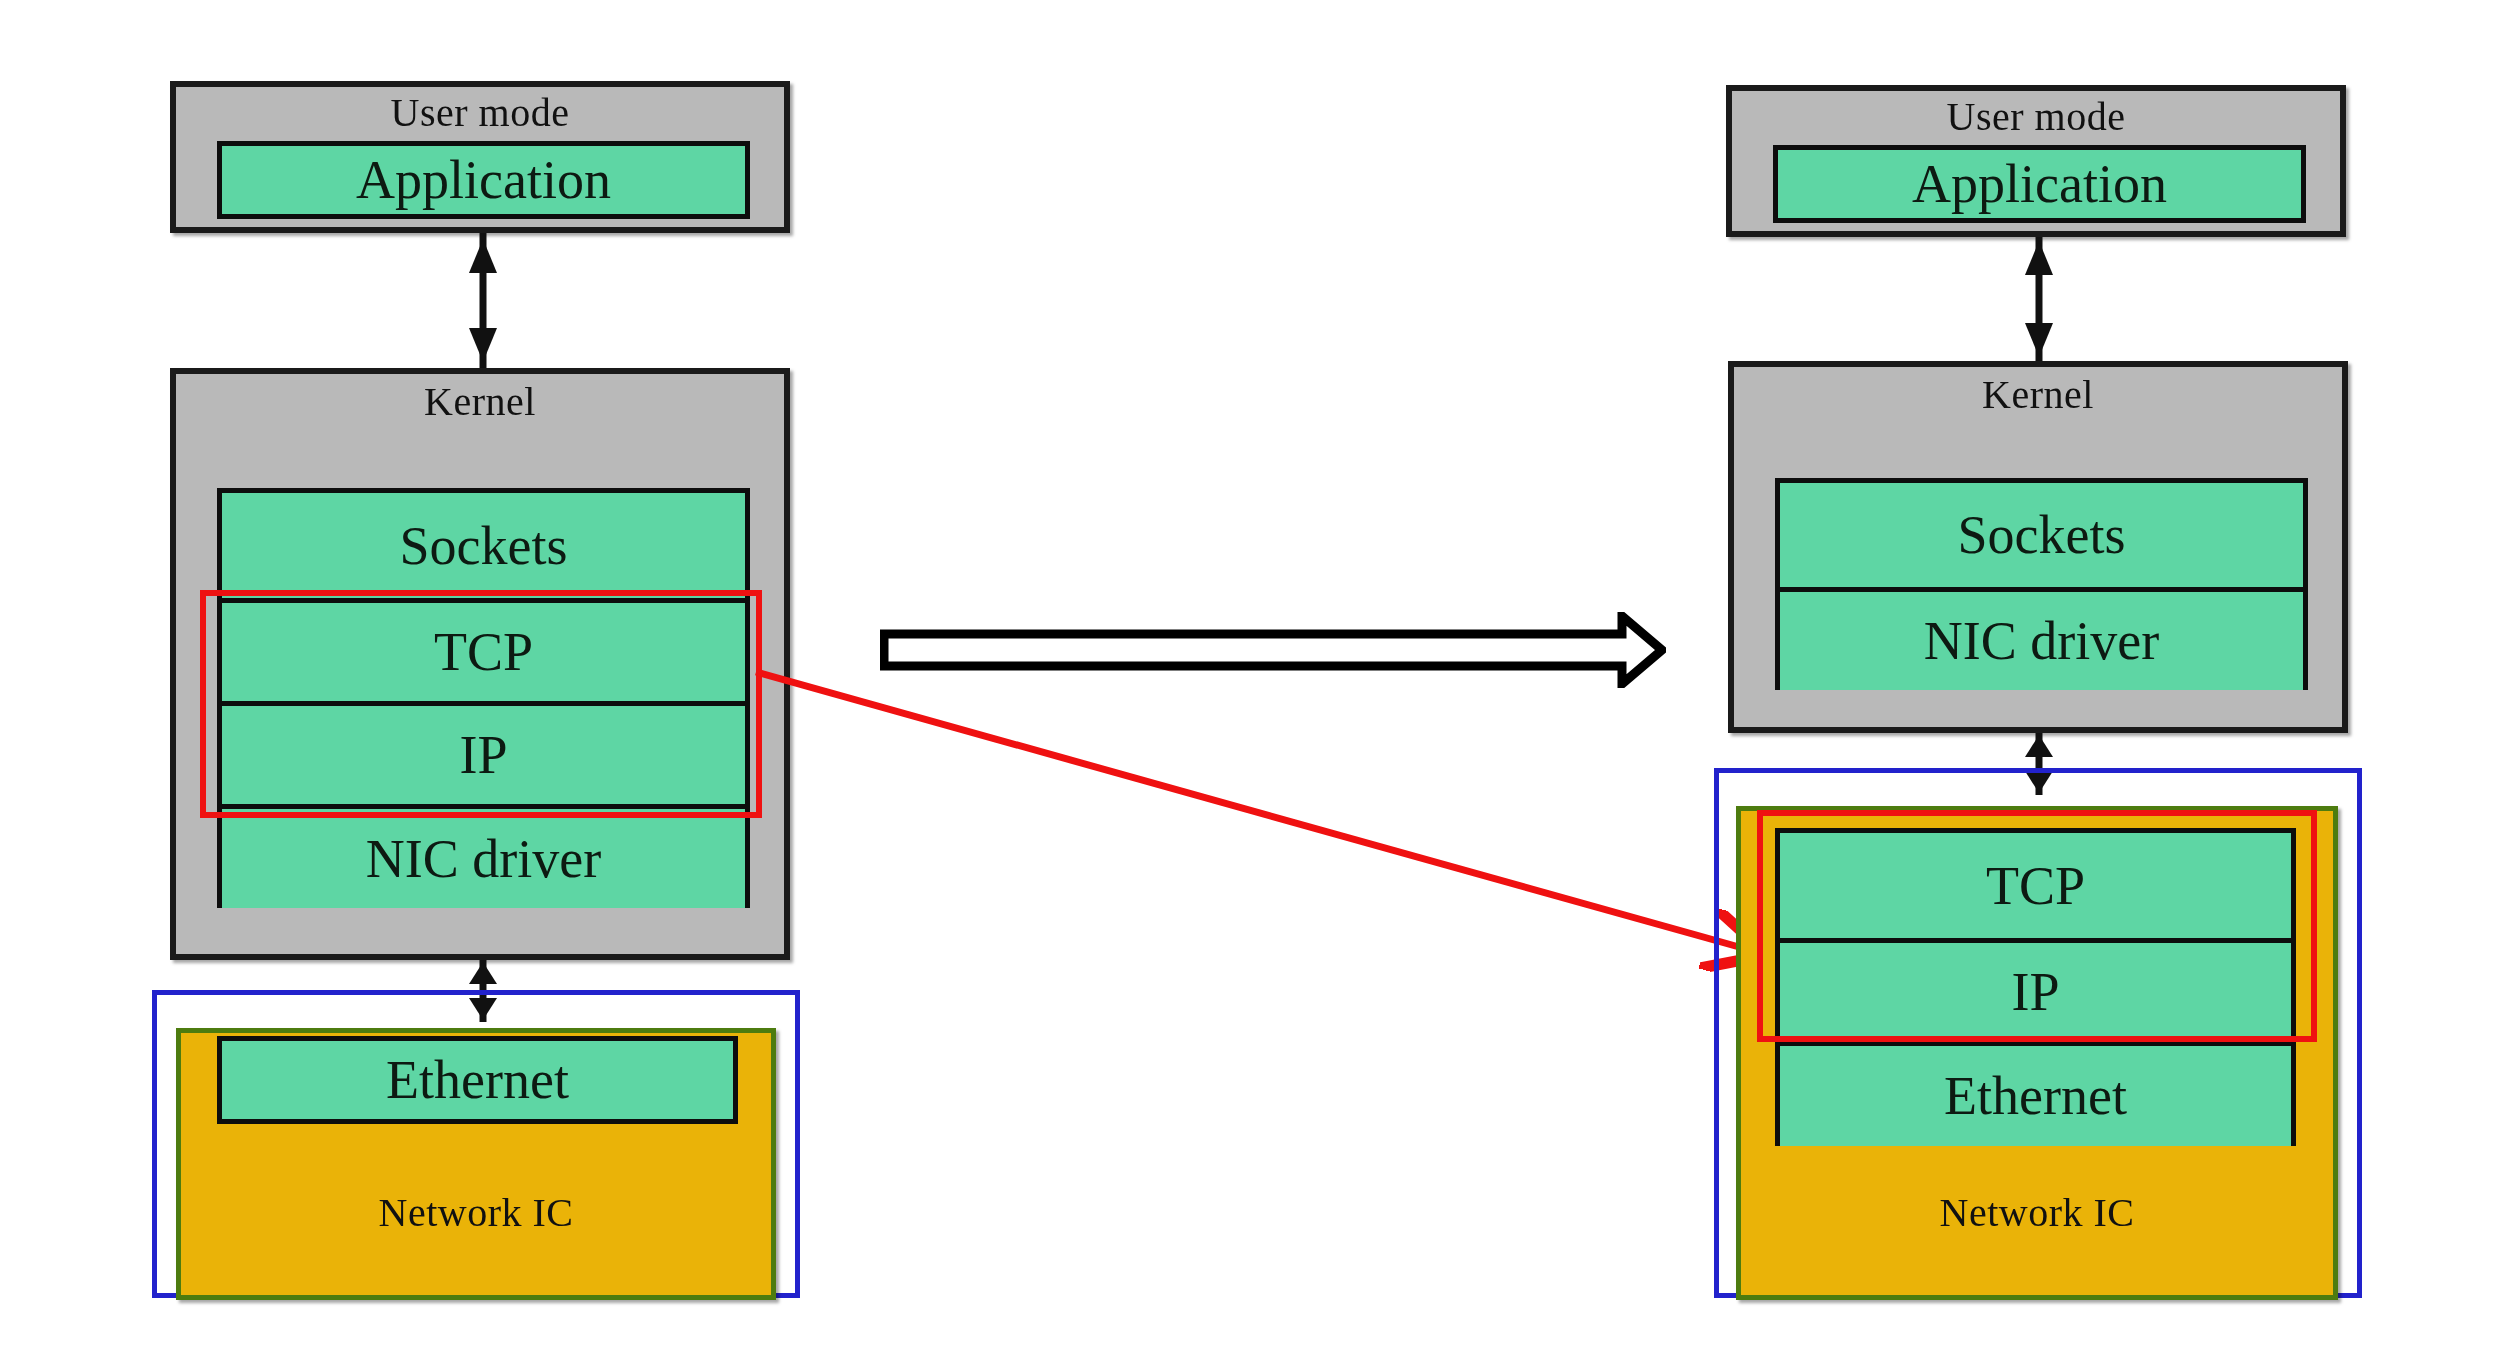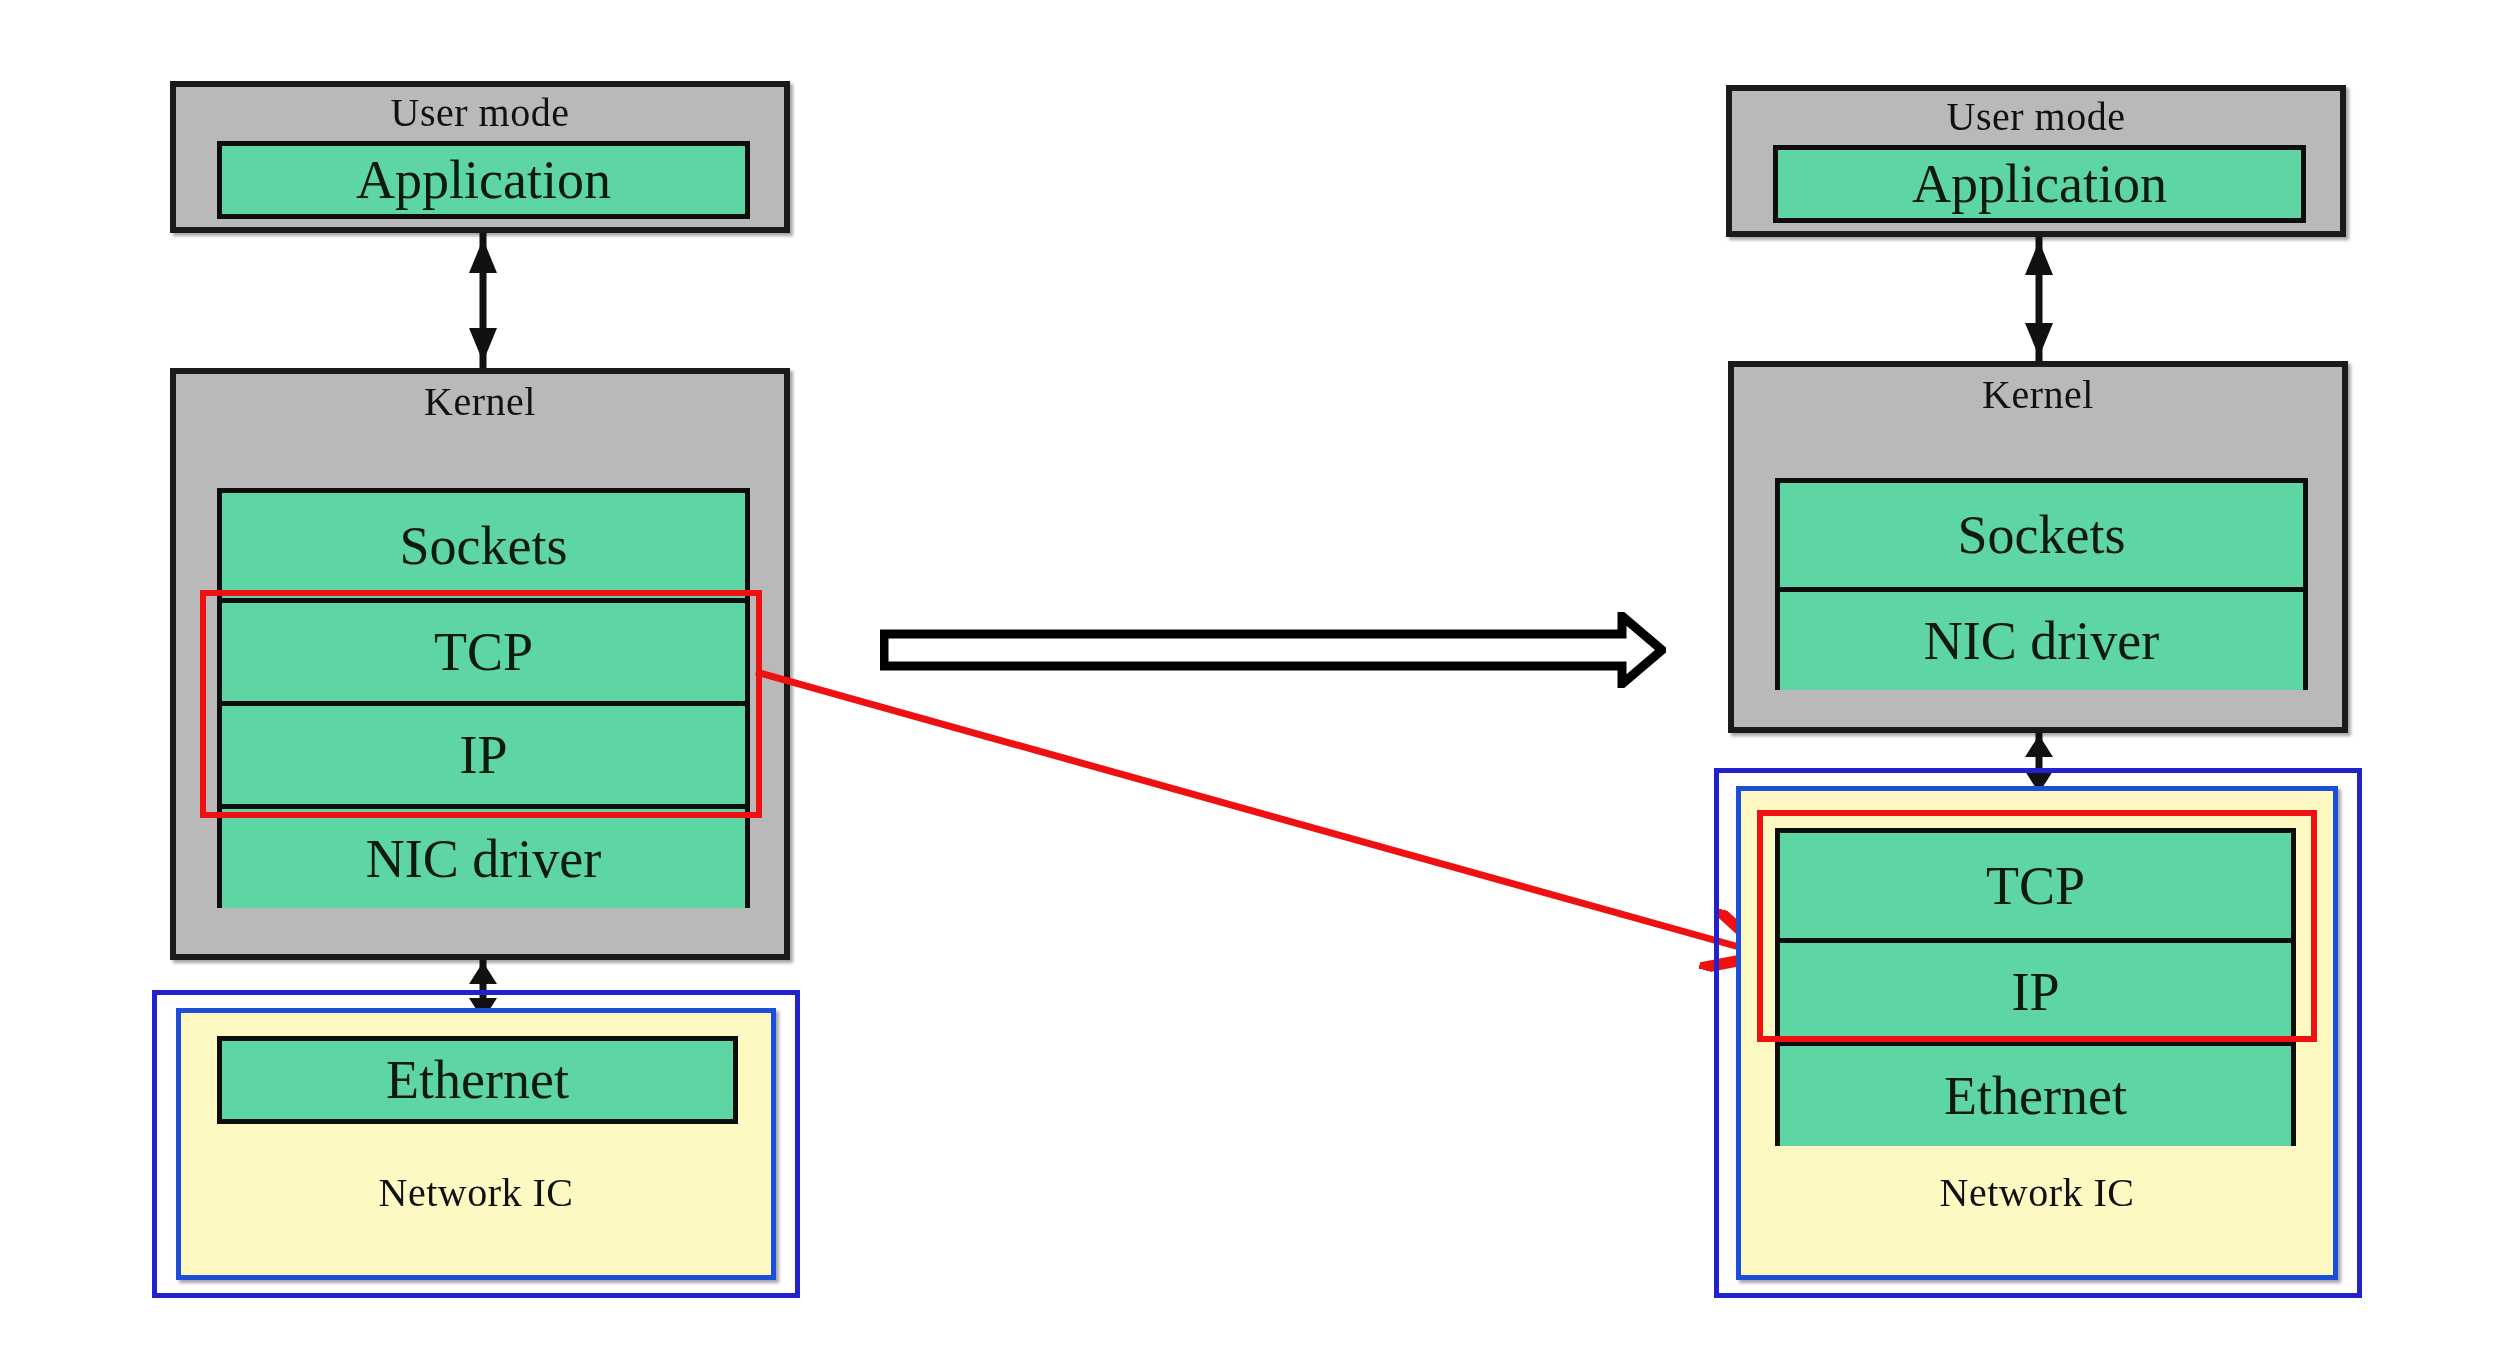--- a/index.html
+++ b/index.html
@@ -4,22 +4,22 @@
 <title>Network stack offload diagram</title>
 <style>
   html,body{margin:0;padding:0;background:#ffffff;}
   body{width:2516px;height:1370px;position:relative;overflow:hidden;
        font-family:"Liberation Serif","DejaVu Serif",serif;color:#000;}
   .canvas{position:absolute;inset:0;}
 
   
   .grey-box{position:absolute;background:#b9b9b9;border:6px solid #1a1a1a;
             box-sizing:border-box;box-shadow:3px 3px 3px rgba(0,0,0,.35);}
-  .lav-box{position:absolute;background:#fef9c3;border:5px solid #1d4ed8;
-           box-sizing:border-box;box-shadow:3px 3px 3px rgba(0,0,0,.35);}
+  .lav-box{position:absolute;background:#eab308;border:5px solid #4d7c0f;
+           box-sizing:border-box;box-shadow:3px 3px 3px rgba(0,0,0,.35);margin-top:20px;}
   .blue-outline{position:absolute;border:5px solid #2222cc;box-sizing:border-box;
                 background:transparent;}
   .red-outline{position:absolute;border:6px solid #ef1111;box-sizing:border-box;
                background:transparent;pointer-events:none;}
 
   
   .caption{position:absolute;left:0;right:0;text-align:center;
            font-size:40px;line-height:1;letter-spacing:.5px;color:#111;}
 
   

